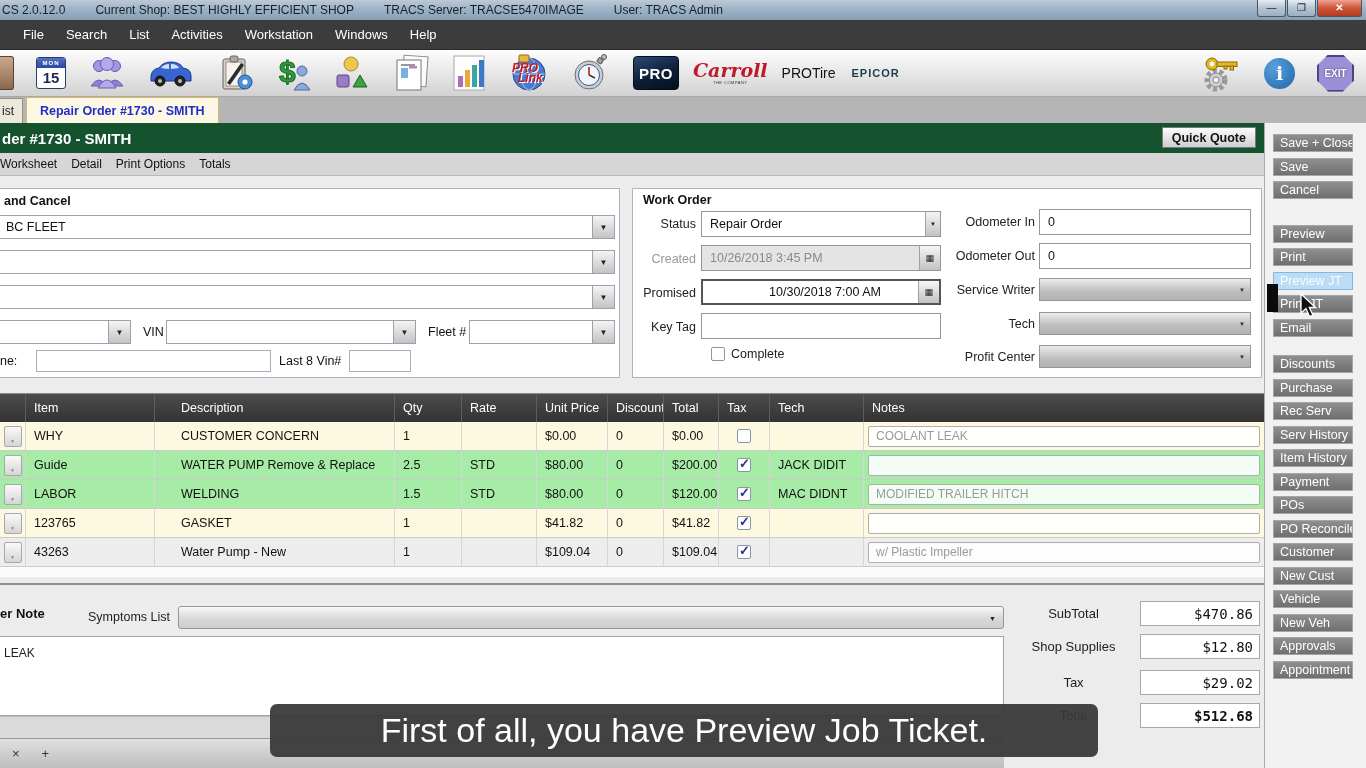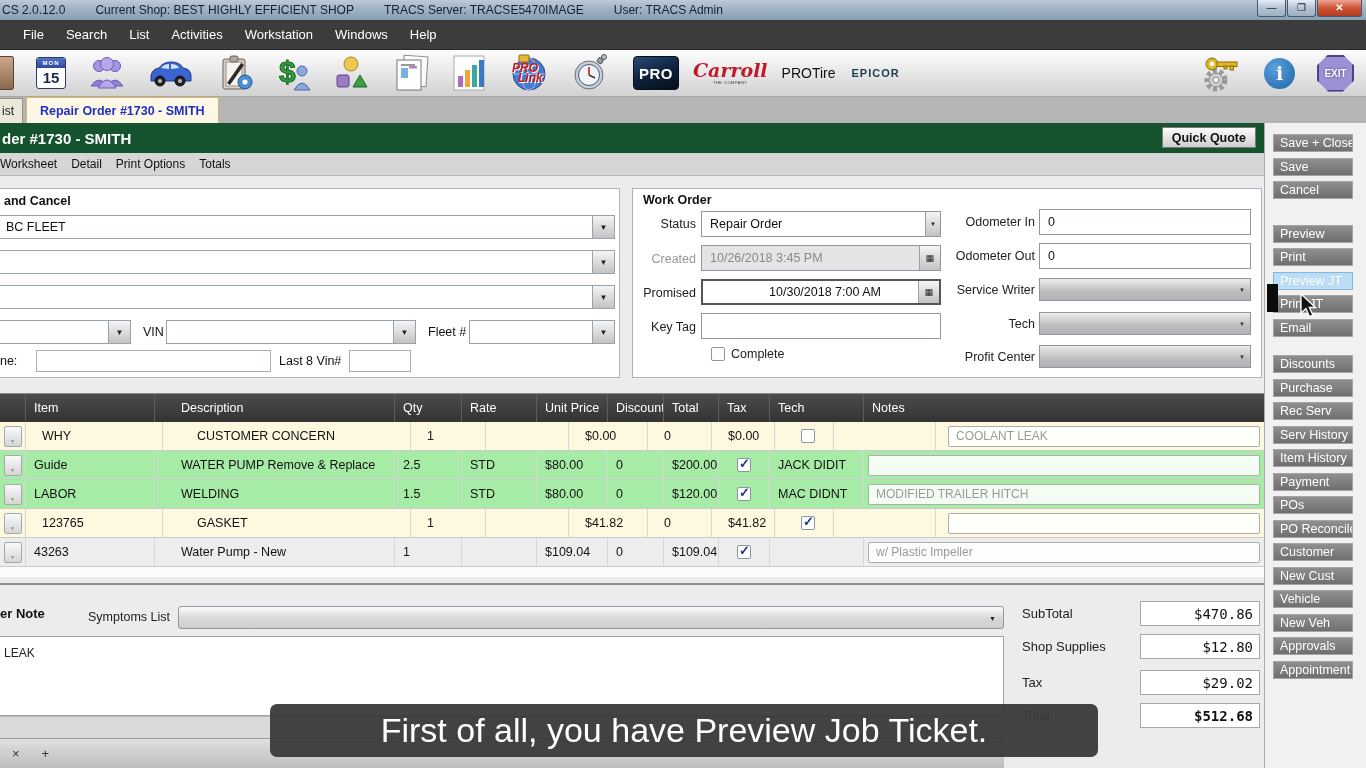--- a/index.html
+++ b/index.html
@@ -91,21 +91,21 @@
   .tgrid{display:grid;grid-template-columns:26px 129px 240px 67px 75px 71px 56px 55px 51px 94px 1fr;}
   #t-header{height:28px;background:linear-gradient(#4c4c4c,#333);color:#fff;font-size:12.5px;}
   #t-header .hc{display:flex;align-items:center;padding-left:8px;border-right:1px solid #5e5e5e;overflow:hidden;white-space:nowrap;}
   #t-header .hc.desc{padding-left:26px;}
   .t-row{height:29px;border-bottom:1px solid #cbcbcb;font-size:12.5px;color:#111;}
   .t-row .c{display:flex;align-items:center;padding-left:8px;border-right:1px solid #d6d6d6;overflow:hidden;white-space:nowrap;}
   .t-row .c.desc{padding-left:26px;}
   .t-row .c.handle{padding:0;justify-content:center;}
   .hbtn{width:18px;height:21px;background:linear-gradient(#fafafa,#d5d5d5);border:1px solid #a8a8a8;border-radius:2px;
     font-size:5px;color:#888;display:flex;align-items:flex-end;justify-content:center;padding-bottom:2px;}
-  .row-cream{background:#fdf9e0;gap:8px;}
+  .row-cream{background:#fdf9e0;}
   .row-green{background:#a6eba6;}
   .row-white{background:#ededed;}
   .c.taxc{justify-content:center;padding-left:0;}
   .c.notes{padding:0 4px;border-right:none;}
   .note-box{flex:1;height:21px;border:1px solid #aeaeae;border-radius:2px;background:rgba(255,255,255,.88);
     color:#9a9a9a;font-size:12px;display:flex;align-items:center;padding-left:7px;overflow:hidden;white-space:nowrap;}
   .t-row.partial{height:12px;background:#fbfbfb;border-bottom:none;}
   
   #sep{position:absolute;left:0;top:403px;width:1264px;border-top:2px solid #8f8f8f;}
   
@@ -115,21 +115,21 @@
     background:linear-gradient(#fafafa,#d8d8d8 55%,#cecece);}
   #symptoms-dd:after{content:"▼";position:absolute;right:7px;top:8px;font-size:7px;color:#222;}
   #note-area{position:absolute;left:-10px;top:456px;width:1014px;height:80px;background:#fff;border:1px solid #a2a2a2;
     font-size:12px;color:#222;padding:9px 0 0 13px;}
   #gray-strip{position:absolute;left:-10px;top:536px;width:1014px;height:22px;background:#dadada;border-top:1px solid #bbb;}
   #bottom-bar{position:absolute;left:-10px;top:558px;width:1014px;height:30px;background:linear-gradient(#e0e0e0,#bdbdbd);
     border-top:1px solid #9a9a9a;display:flex;align-items:center;font-size:13px;color:#333;}
   #bottom-bar .bb{margin-left:22px;}
   #totals{position:absolute;left:1022px;top:421px;width:238px;}
   .tot-row{display:flex;align-items:center;height:25px;}
-  .tot-row .tlabel{flex:1;text-align:left;font-size:13px;color:#222;padding-right:15px;white-space:nowrap;}
+  .tot-row .tlabel{flex:1;text-align:center;font-size:13px;color:#222;padding-right:15px;white-space:nowrap;}
   .tot-row .tval{width:120px;height:25px;background:#fff;border:1px solid #a8a8a8;
     font-family:"DejaVu Sans Mono",monospace;font-size:14px;color:#111;display:flex;align-items:center;justify-content:flex-end;padding-right:6px;}
   .tot-row.bold .tval{font-weight:bold;}
   .tot-row:nth-child(1){margin-bottom:8px;}
   .tot-row:nth-child(2){margin-bottom:11px;}
   .tot-row:nth-child(3){margin-bottom:8px;}
   
   #sidebar{position:absolute;top:123px;right:0;width:102px;bottom:0;background:#f1f1f1;border-left:1px solid #aaa;padding-top:11px;}
   .sb-btn{width:80px;height:18px;margin:0 0 5.5px 8px;background:linear-gradient(#8f8f8f,#6f6f6f);
     border:1px solid #a5a5a5;color:#fff;font-size:12.5px;display:flex;align-items:center;padding-left:6px;white-space:nowrap;overflow:hidden;}

